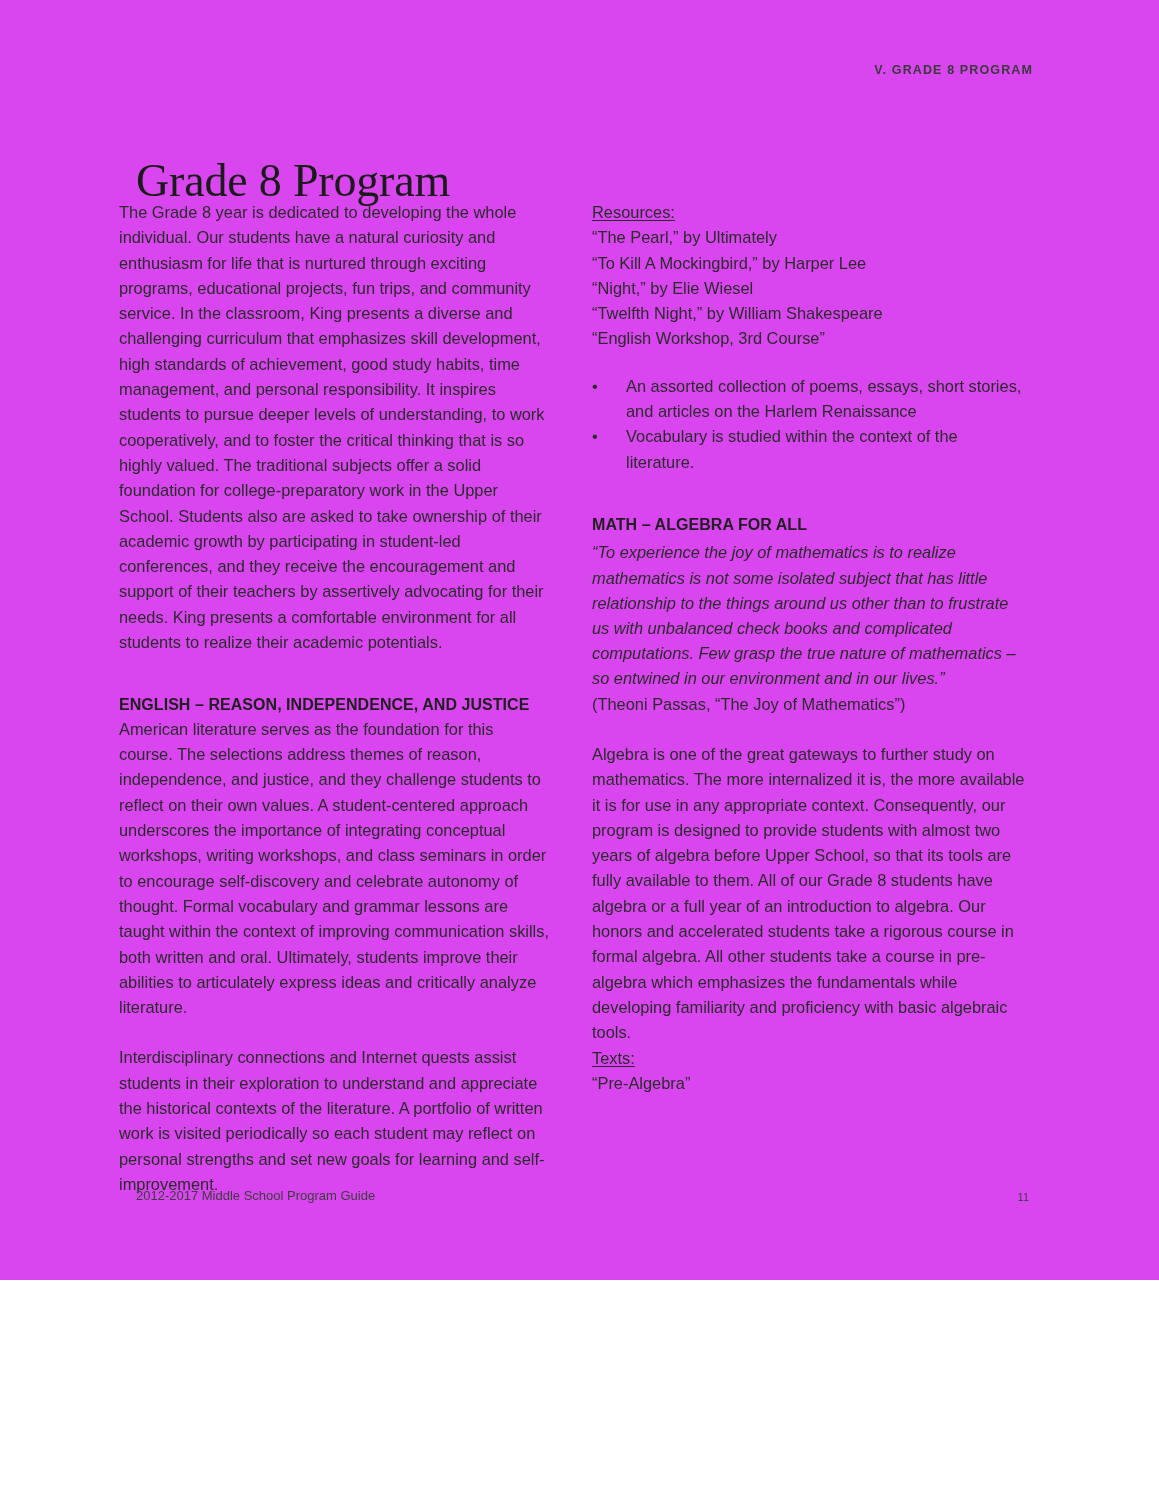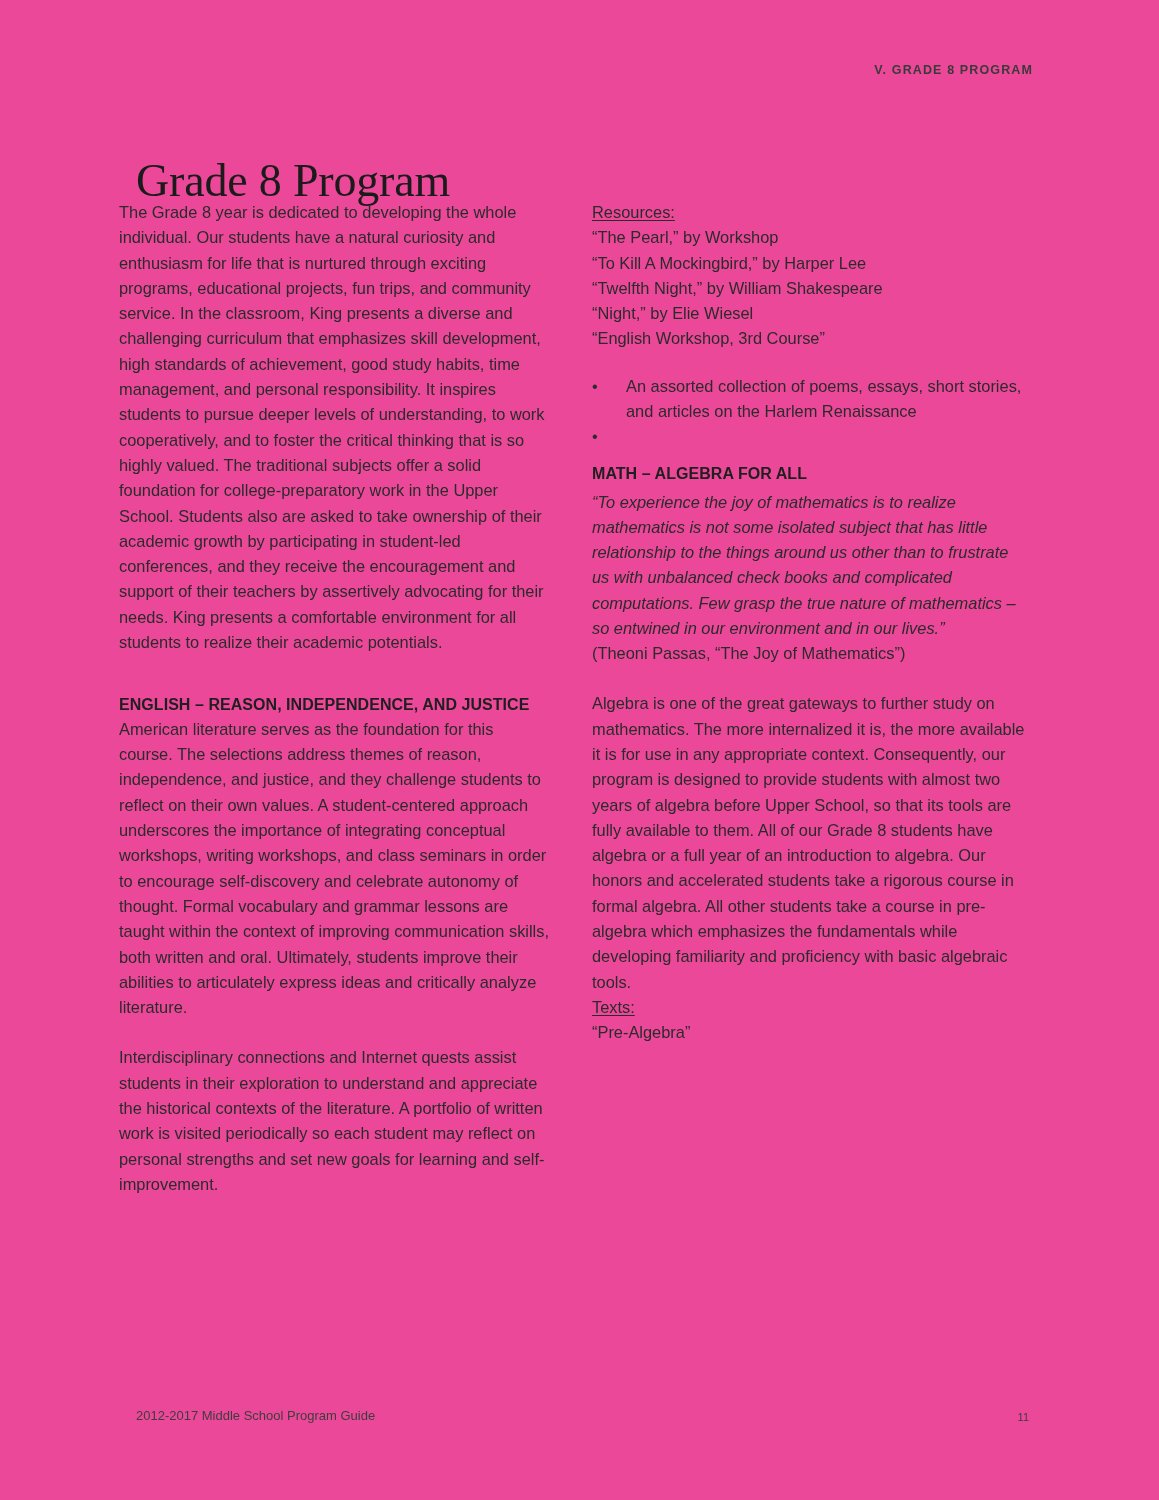--- a/index.html
+++ b/index.html
@@ -3,22 +3,22 @@
 <meta charset="utf-8">
 <style>
   html, body {
     margin: 0;
     padding: 0;
     background: #ffffff;
   }
   .page {
     position: relative;
     width: 1159px;
-    height: 1500px;
-    background: #ec4899;
+    height: 1280px;
+    background: #d946ef;
     overflow: hidden;
     font-family: "Liberation Sans", sans-serif;
     color: #2b2b2b;
     -webkit-font-smoothing: antialiased;
   }
 
   
   .running-head {
     position: absolute;
     top: 63px;
@@ -145,34 +145,35 @@
     <p class="body">American literature serves as the foundation for this course. The selections address themes of reason, independence, and justice, and they challenge students to reflect on their own values. A student-centered approach underscores the importance of integrating conceptual workshops, writing workshops, and class seminars in order to encourage self-discovery and celebrate autonomy of thought. Formal vocabulary and grammar lessons are taught within the context of improving communication skills, both written and oral. Ultimately, students improve their abilities to articulately express ideas and critically analyze literature.</p>
 
     <p class="body gap-before">Interdisciplinary connections and Internet quests assist students in their exploration to understand and appreciate the historical contexts of the literature. A portfolio of written work is visited periodically so each student may reflect on personal strengths and set new goals for learning and self-improvement.</p>
 
   </div>
 
   <div class="col col-right">
 
     <div class="lines">
       <div><span class="underlined-label">Resources:</span></div>
-      <div>“The Pearl,” by Workshop</div>
+      <div>“The Pearl,” by Ultimately</div>
       <div>“To Kill A Mockingbird,” by Harper Lee</div>
+      <div>“Night,” by Elie Wiesel</div>
       <div>“Twelfth Night,” by William Shakespeare</div>
-      <div>“Night,” by Elie Wiesel</div>
       <div>“English Workshop, 3rd Course”</div>
     </div>
 
     <ul class="bullets">
       <li>
         <span class="bullet-dot">•</span>
         <span>An assorted collection of poems, essays, short stories, and articles on the Harlem Renaissance</span>
       </li>
       <li>
         <span class="bullet-dot">•</span>
+        <span>Vocabulary is studied within the context of the literature.</span>
       </li>
     </ul>
 
     <h2 class="subhead tight-follow">MATH – ALGEBRA FOR ALL</h2>
 
     <p class="quote">“To experience the joy of mathematics is to realize mathematics is not some isolated subject that has little relationship to the things around us other than to frustrate us with unbalanced check books and complicated computations. Few grasp the true nature of mathematics – so entwined in our environment and in our lives.”</p>
     <div class="quote-attrib">(Theoni Passas, “The Joy of Mathematics”)</div>
 
     <p class="body gap-before">Algebra is one of the great gateways to further study on mathematics. The more internalized it is, the more available it is for use in any appropriate context. Consequently, our program is designed to provide students with almost two years of algebra before Upper School, so that its tools are fully available to them.  All of our Grade 8 students have algebra or a full year of an introduction to algebra. Our honors and accelerated students take a rigorous course in formal algebra. All other students take a course in pre-algebra which emphasizes the fundamentals while developing familiarity and proficiency with  basic algebraic tools.</p>
 

